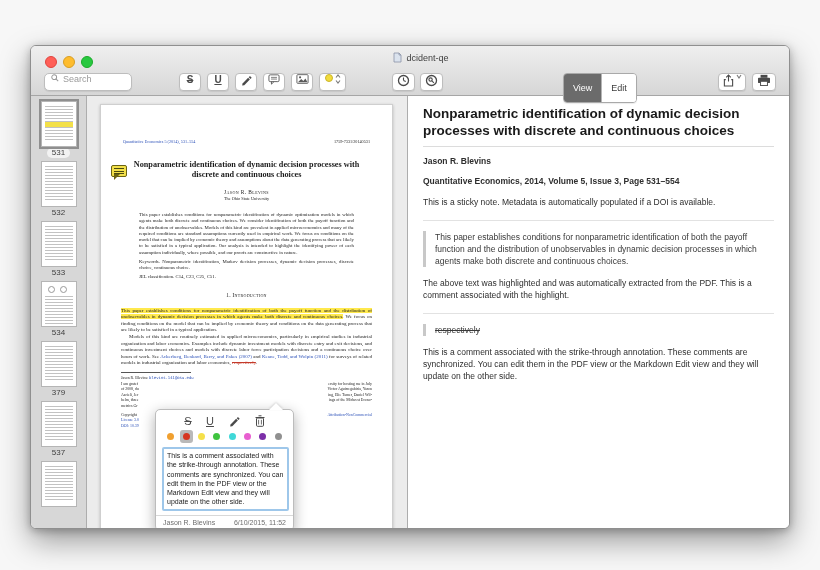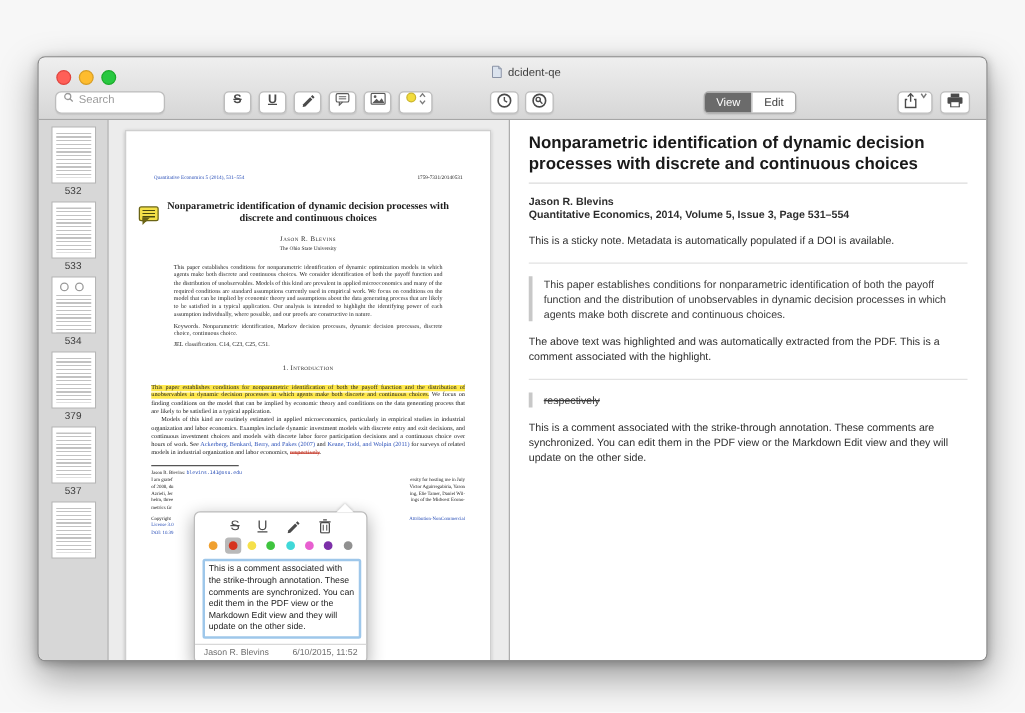--- a/index.html
+++ b/index.html
@@ -26,21 +26,21 @@
   .search .ph { color:#9a9a9a; font-size:9px; }
   .tb-s { left:148px; width:22px; text-decoration:line-through; font-weight:bold; }
   .tb-u { left:176px; width:22px; text-decoration:underline; font-weight:bold; }
   .tb-pen { left:204px; width:22px; }
   .tb-note { left:232px; width:22px; }
   .tb-img { left:260px; width:22px; }
   .tb-color { left:288px; width:27px; gap:2px; }
   .dot-yellow { width:8px; height:8px; border-radius:50%; background:#f2dc3c; border:1px solid #cbb52c; }
   .nav1 { left:361px; width:23px; }
   .nav2 { left:389px; width:23px; }
-  .segment { position:absolute; left:532px; top:27px; height:18px; display:flex;
+  .segment { position:absolute; left:532px; top:27px; height:30px; display:flex;
     border:1px solid #a9a9a9; border-radius:4px; overflow:hidden; font-size:9px;
     box-shadow:0 1px 1px rgba(0,0,0,.08); }
   .seg { padding:0 9px; display:flex; align-items:center; }
   .seg.active { background:#6b6b6b; color:#fff; }
   .seg.idle { background:#fff; color:#3c3c3c; border-left:1px solid #b5b5b5; }
   .share { left:687px; width:28px; gap:2px; }
   .print { left:721px; width:24px; }
 
   
   .content { display:flex; height:433px; }
@@ -106,21 +106,21 @@
     border:2px solid #9ec7ea; border-radius:2px; font-family:"Liberation Sans", sans-serif;
     font-size:7px; line-height:9.3px; color:#222; padding:2px 3px; outline:none; overflow:hidden; }
   .pp-footer { display:flex; justify-content:space-between; border-top:1px solid #d8d8d8;
     padding:3px 7px 4px 7px; font-size:7px; color:#6e6e6e; }
 
   
   .mdpanel { flex:1; background:#fff; padding:9px 15px 0 15px; color:#2e2e2e; overflow:hidden; }
   .md-h1 { font-size:13.5px; font-weight:bold; line-height:17px; color:#1a1a1a;
     padding-bottom:7px; border-bottom:1px solid #dcdcdc; }
   .md-author { margin-top:9px; font-size:8.5px; font-weight:bold; }
-  .md-ref { margin-top:0; font-size:8.5px; font-weight:bold; }
+  .md-ref { margin-top:10px; font-size:8.5px; font-weight:bold; }
   .md-pagelink { margin-top:10px; text-align:center; font-size:8px; font-style:italic; color:#4a86d8; }
   .md-p { margin-top:10px; font-size:8.5px; line-height:12px; }
   .md-hr { border:none; border-top:1px solid #e2e2e2; margin-top:12px; }
   .md-quote { margin-top:10px; border-left:3px solid #c8c8c8; padding-left:9px;
     font-size:8.5px; line-height:12px; color:#3a3a3a; }
   .md-strike { text-decoration:line-through; }
 
   svg { display:block; }
 </style>
 </head>
@@ -219,20 +219,27 @@
         <rect x="4" y="1" width="8" height="3.4" fill="#4a4a4a"></rect>
         <rect x="1" y="4.5" width="14" height="6" rx="1" fill="#4a4a4a"></rect>
         <rect x="4" y="8.5" width="8" height="5" fill="#fff" stroke="#4a4a4a" stroke-width="1.1"></rect>
       </svg>
     </div>
   </div>
 
   <div class="content">
 
     <div class="sidebar">
+      <div class="thumb-item selected">
+        <div class="thumb">
+            <div class="tlines"></div>
+            <div class="thl"></div>
+          </div>
+        <div class="pg-label">531</div>
+      </div>
       <div class="thumb-item">
         <div class="thumb">
             <div class="tlines"></div>
           </div>
         <div class="pg-label">532</div>
       </div>
       <div class="thumb-item">
         <div class="thumb">
             <div class="tlines"></div>
           </div>

